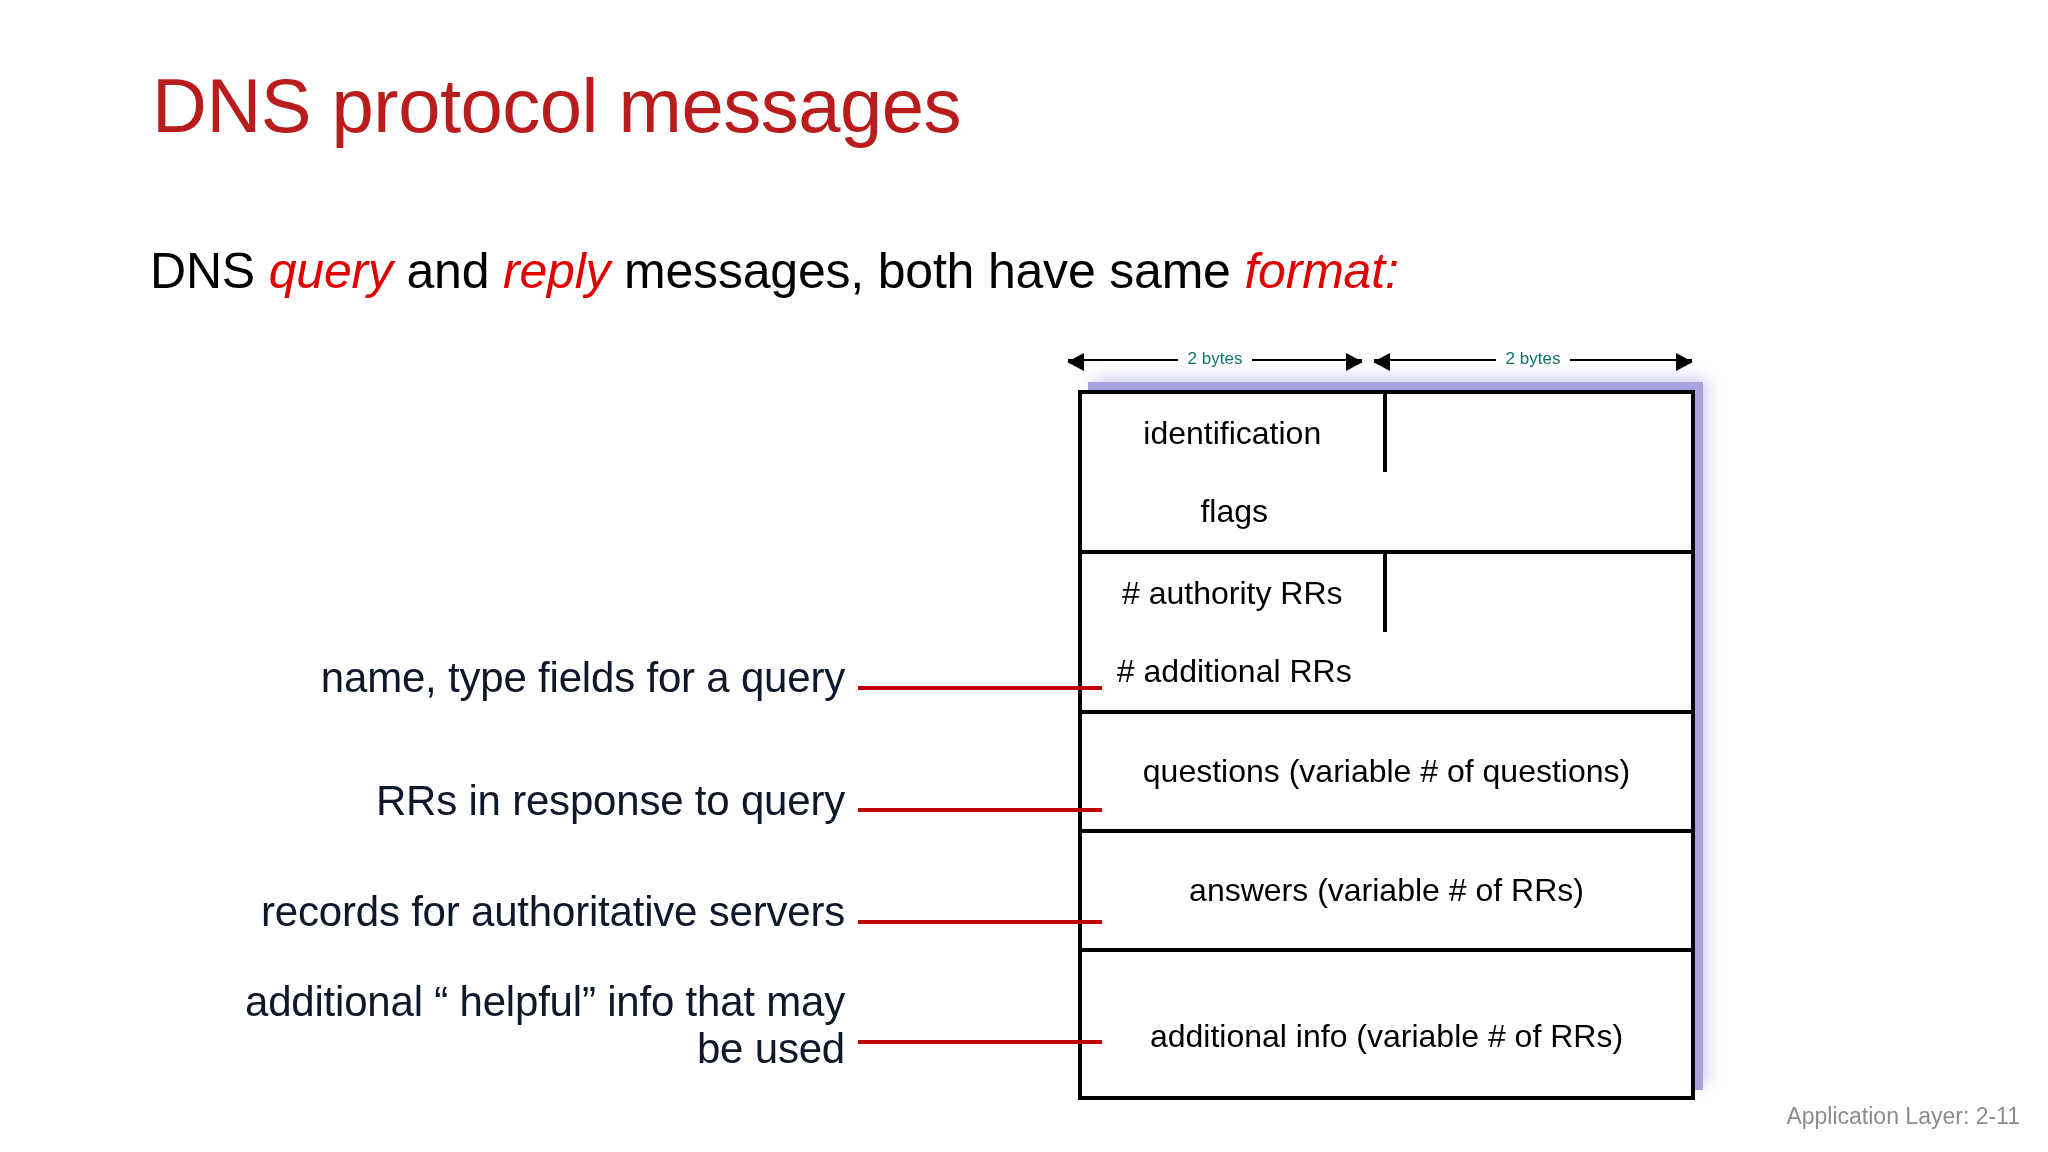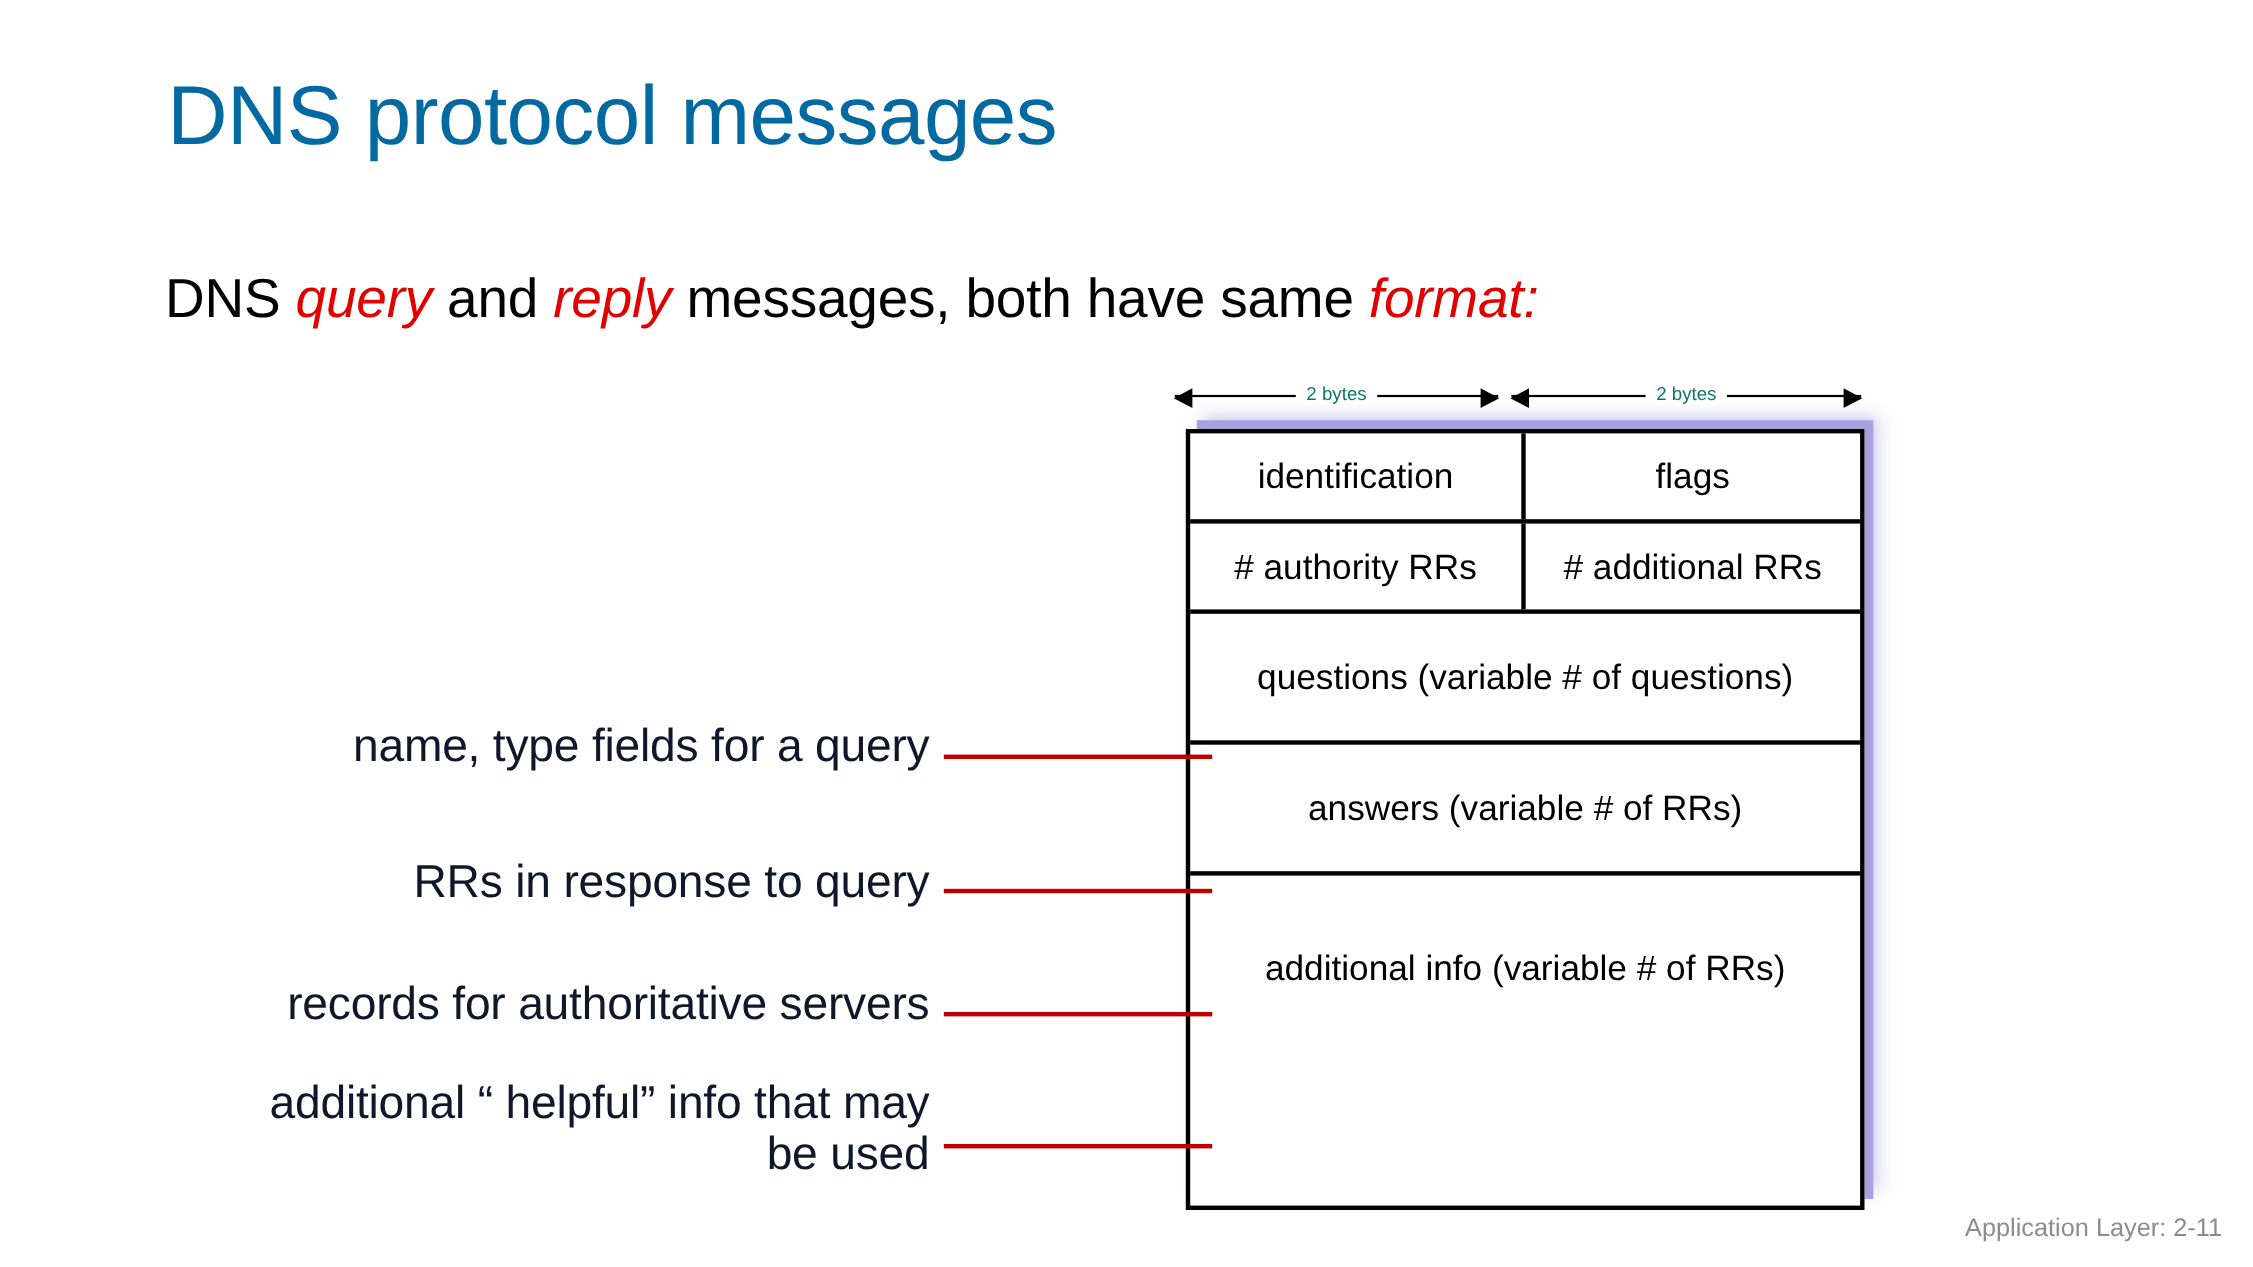--- a/index.html
+++ b/index.html
@@ -16,21 +16,21 @@
     -webkit-font-smoothing: antialiased;
   }
 
   
   #slide-title {
     position: absolute;
     left: 152px;
     top: 62px;
     font-size: 76px;
     font-weight: 400;
-    color: #0369a1;
+    color: #b91c1c;
     letter-spacing: -0.5px;
     white-space: nowrap;
   }
 
   
   #slide-subtitle {
     position: absolute;
     left: 150px;
     top: 242px;
     font-size: 50px;
@@ -97,20 +97,21 @@
     border: 4px solid #000000;
     background: #ffffff;
     box-shadow: 9px -9px 0 -1px #A8A2DE,
                 14px -14px 14px -2px rgba(168,162,222,0.55);
     z-index: 2;
   }
   .fmt-row {
     display: flex;
     box-sizing: border-box;
     border-bottom: 4px solid #000;
+    flex-direction: column;
   }
   .fmt-row:last-child { border-bottom: none; }
   .fmt-cell {
     box-sizing: border-box;
     display: flex;
     align-items: center;
     justify-content: center;
     font-size: 32px;
     color: #000;
     white-space: nowrap;

